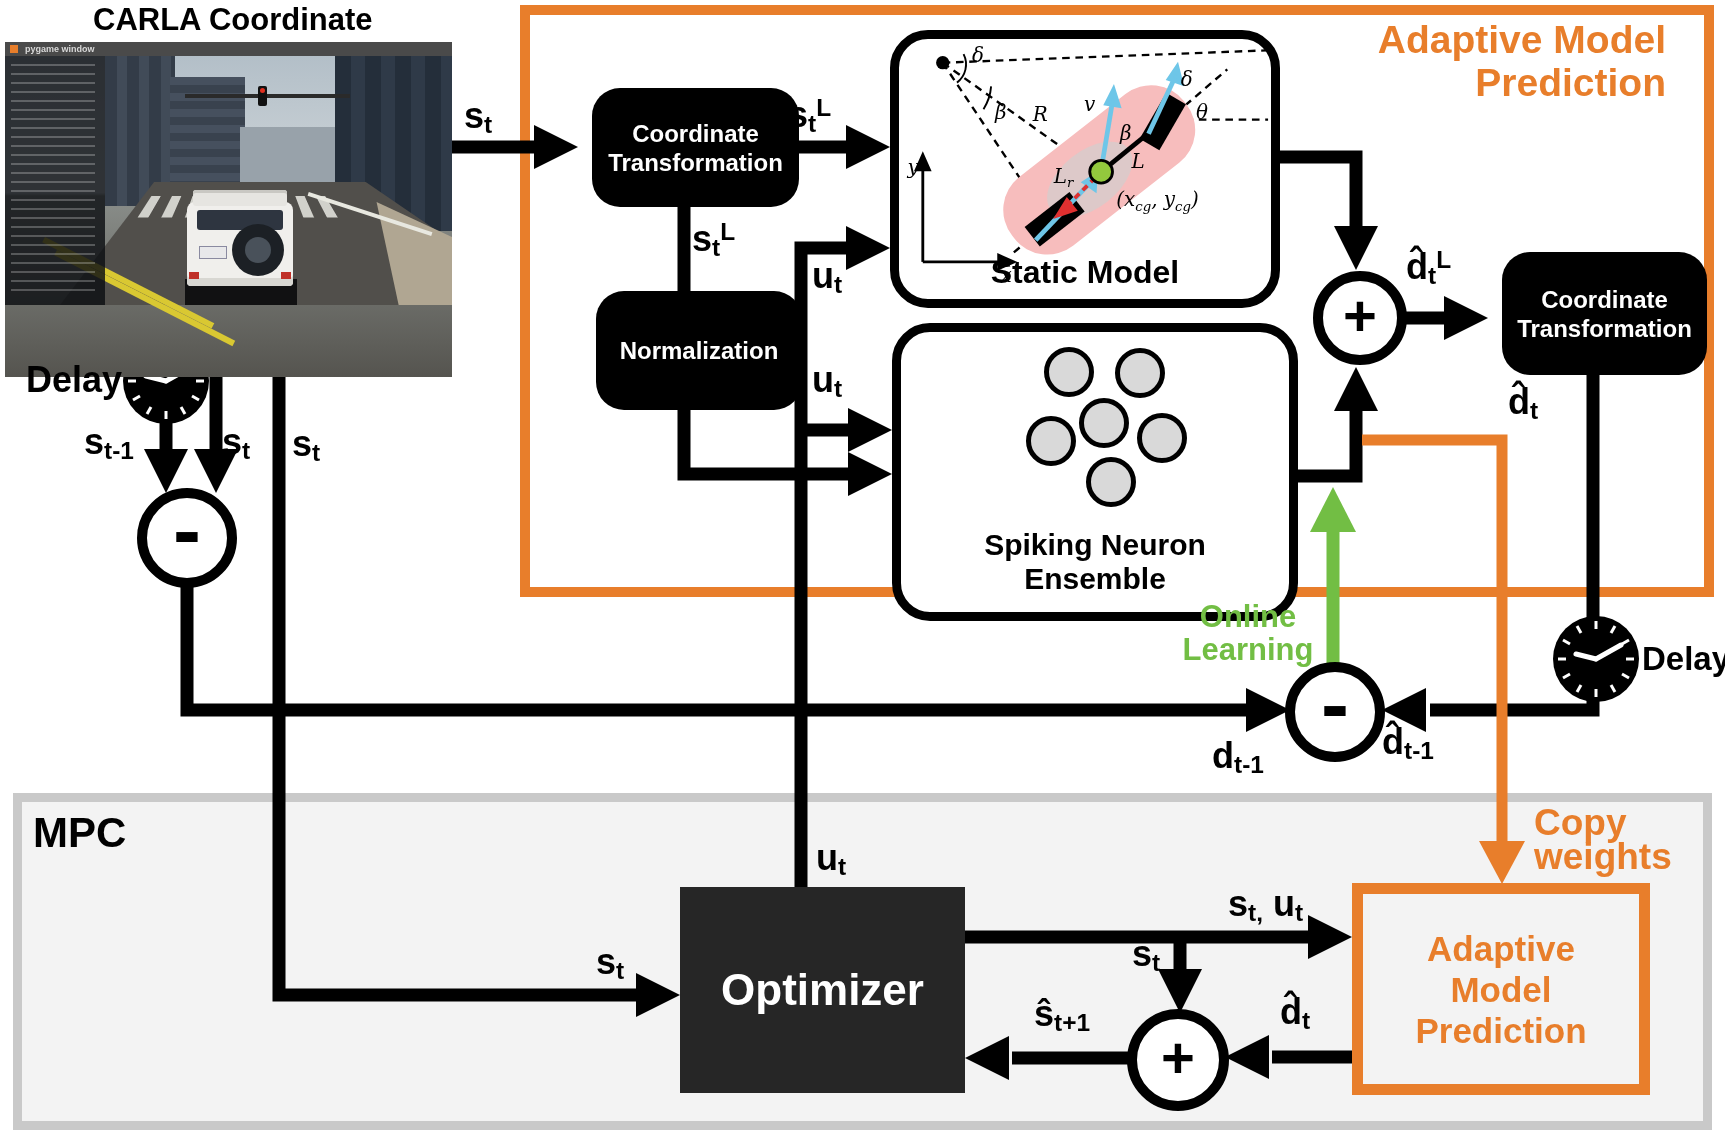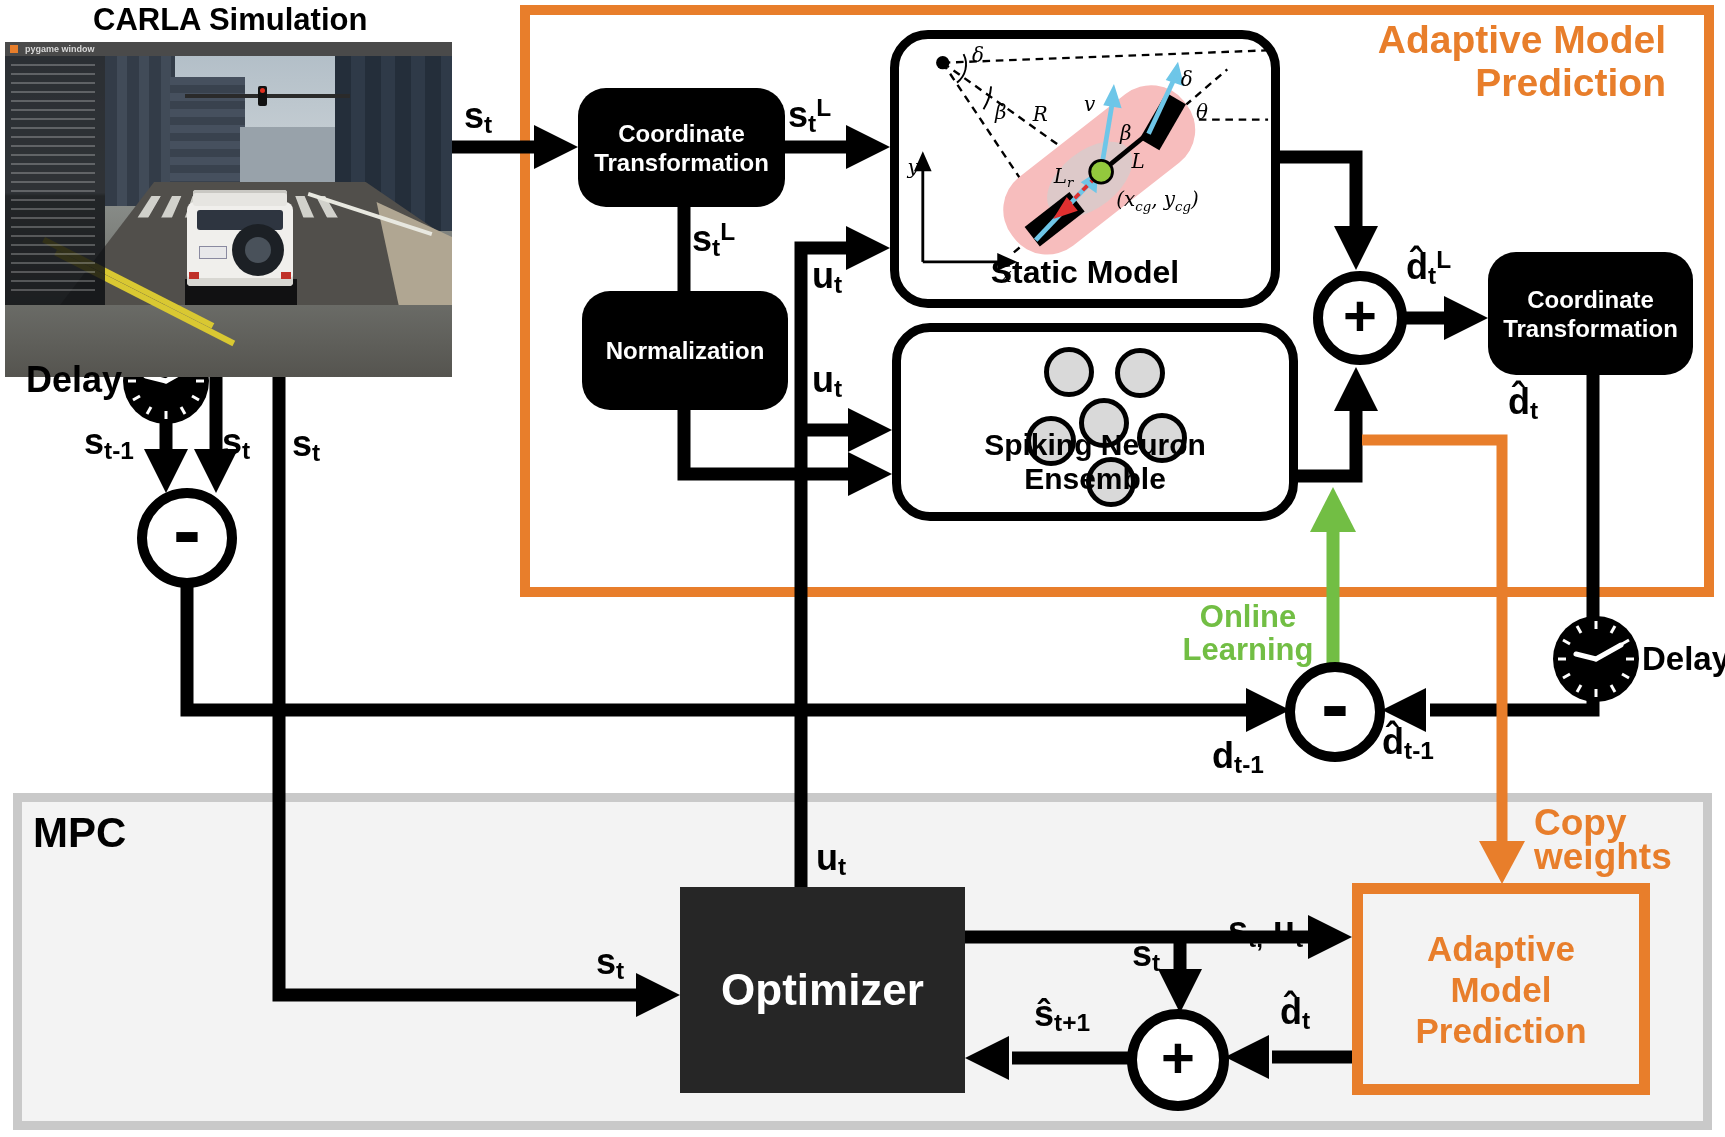--- a/index.html
+++ b/index.html
@@ -11,21 +11,21 @@
   
   .region { position:absolute; }
   #mpc-region { left:13px; top:793px; width:1699px; height:337px;
     background:#f3f3f3; border:9px solid #c9c9c9; z-index:0; }
   #amp-region { left:520px; top:5px; width:1194px; height:592px;
     border:10px solid #E87E2B; background:transparent; z-index:1; }
   #wires { position:absolute; left:0; top:0; z-index:2; }
   .blockbox { position:absolute; z-index:3; display:flex; flex-direction:column;
     align-items:center; justify-content:center; text-align:center; }
   .blackbox { background:#000; color:#fff; border-radius:28px;
-    font-weight:bold; font-size:24px; line-height:29px; }
+    font-weight:bold; font-size:24px; line-height:29px;margin-left:14px; }
   .whitebox { background:#fff; border:9px solid #000; border-radius:38px; }
   .lbl { position:absolute; z-index:4; font-weight:bold; color:#000;
     font-size:36px; white-space:nowrap; line-height:1; }
   .lbl sub { font-size:0.68em; vertical-align:-0.22em; }
   .lbl sup { font-size:0.68em; vertical-align:0.45em; letter-spacing:0; }
   .op { position:absolute; z-index:4; font-weight:bold; color:#000; text-align:center; }
   .green-text { color:#72BE44; }
   .orange-text { color:#E87E2B; }
   
   #carla { position:absolute; left:5px; top:42px; width:447px; height:335px;
@@ -256,21 +256,21 @@
       <g stroke="#000" stroke-width="3" fill="#000">
         <line x1="24" y1="235" x2="24" y2="134"></line>
         <polygon points="17,138 31,138 24,122"></polygon>
         <line x1="24" y1="235" x2="108" y2="235"></line>
         <polygon points="104,228 104,242 120,235"></polygon>
       </g>
     </svg>
     <span class="boxcap">Static Model</span>
   </div>
 
-  <div class="blockbox whitebox" style="left:892px;top:323px;width:406px;height:198px;">
+  <div class="blockbox whitebox" style="left:892px;top:323px;width:406px;height:298px;">
     <div class="neuron" style="left:143px;top:15px;"></div>
     <div class="neuron" style="left:214px;top:16px;"></div>
     <div class="neuron" style="left:178px;top:66px;"></div>
     <div class="neuron" style="left:125px;top:84px;"></div>
     <div class="neuron" style="left:236px;top:81px;"></div>
     <div class="neuron" style="left:185px;top:125px;"></div>
     <div class="spikecap">
       <div>Spiking Neuron</div>
       <div>Ensemble</div>
     </div>
@@ -284,21 +284,21 @@
   <div class="blockbox" style="left:680px;top:887px;width:285px;height:206px;background:#262626;color:#fff;font-weight:bold;font-size:44px;">
     <span>Optimizer</span>
   </div>
 
   <div class="blockbox" style="left:1352px;top:883px;width:298px;height:212px;background:#f3f3f3;border:11px solid #E87E2B;color:#E87E2B;font-weight:bold;font-size:35px;line-height:41px;">
     <span>Adaptive</span>
     <span>Model</span>
     <span>Prediction</span>
   </div>
 
-  <span class="lbl" style="left:93px;top:4px;font-size:31px;">CARLA Simulation</span>
+  <span class="lbl" style="left:93px;top:4px;font-size:31px;">CARLA Coordinate</span>
 
   <div class="lbl orange-text" style="left:1366px;top:18px;width:300px;text-align:right;font-size:39px;line-height:43px;">
     <div>Adaptive Model</div>
     <div>Prediction</div>
   </div>
 
   <span class="lbl" style="left:33px;top:812px;font-size:42px;">MPC</span>
 
   <div class="lbl green-text" style="left:1168px;top:600px;width:160px;text-align:center;font-size:31px;line-height:33px;">
     <div>Online</div>
@@ -348,21 +348,21 @@
 
   <span class="lbl" style="left:1382px;top:724px;">
     <span>d̂</span><sub>t-1</sub></span>
 
   <span class="lbl" style="left:596px;top:944px;">
     <span>s</span><sub>t</sub></span>
 
   <span class="lbl" style="left:816px;top:840px;">
     <span>u</span><sub>t</sub></span>
 
-  <span class="lbl" style="left:1228px;top:886px;margin-top:26px;">
+  <span class="lbl" style="left:1228px;top:886px;">
     <span>s</span><sub>t,</sub><span> u</span><sub>t</sub></span>
 
   <span class="lbl" style="left:1132px;top:936px;">
     <span>s</span><sub>t</sub></span>
 
   <span class="lbl" style="left:1034px;top:996px;">
     <span>ŝ</span><sub>t+1</sub></span>
 
   <span class="lbl" style="left:1280px;top:994px;">
     <span>d̂</span><sub>t</sub></span>

